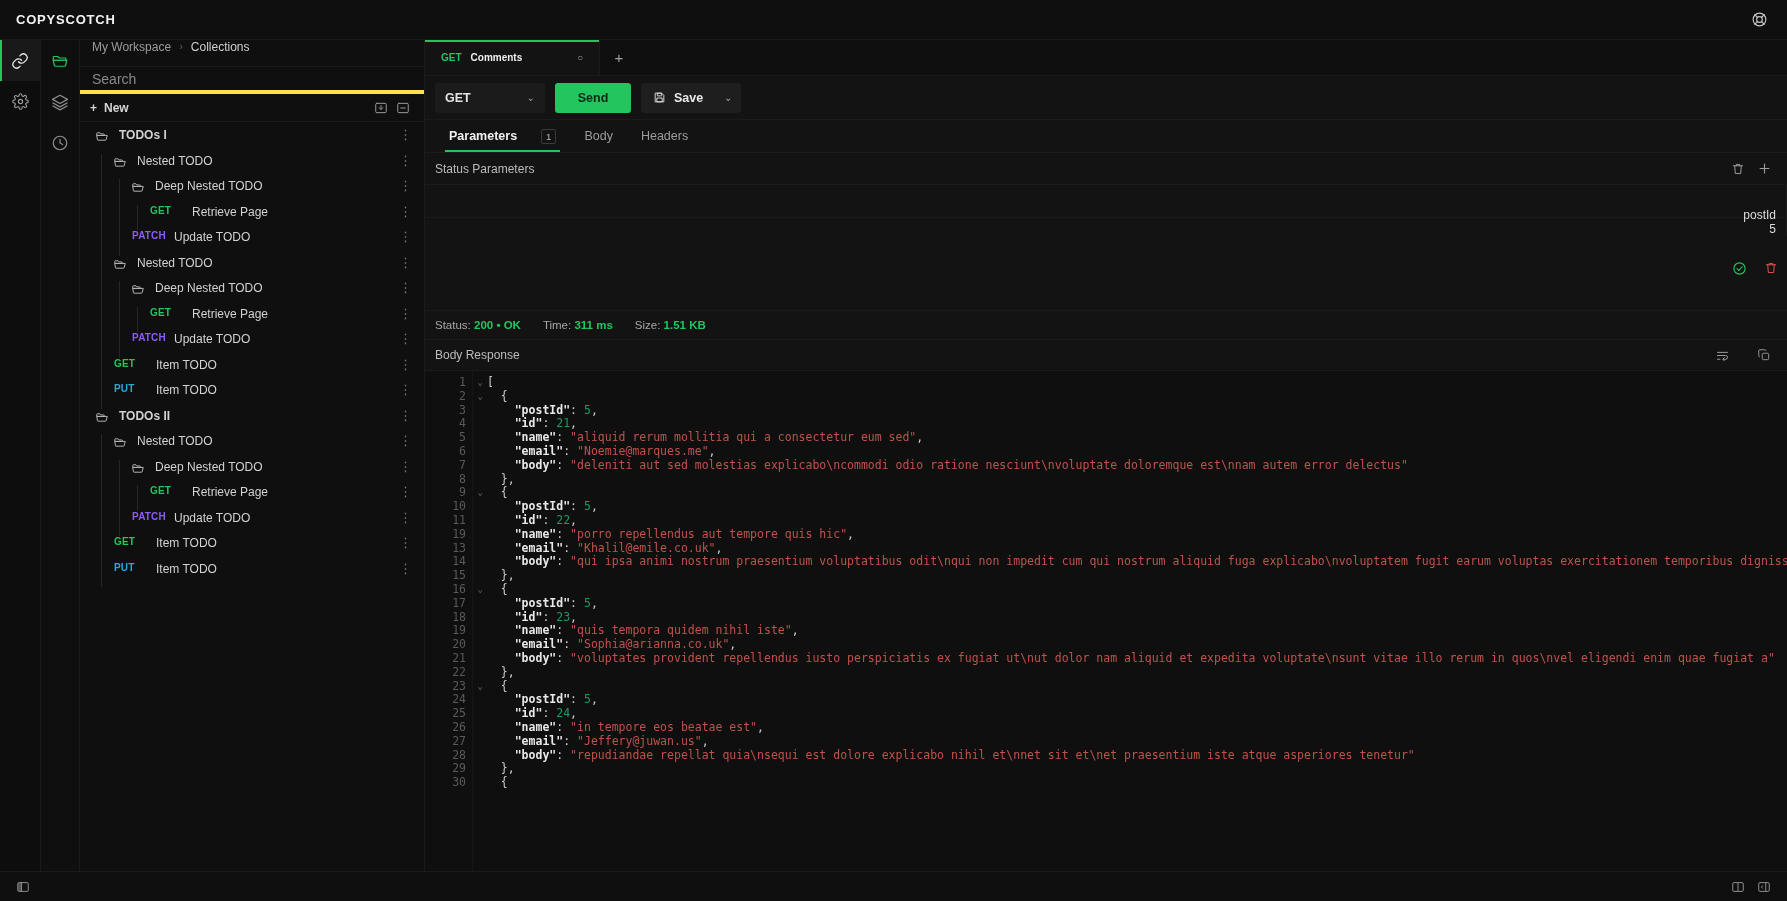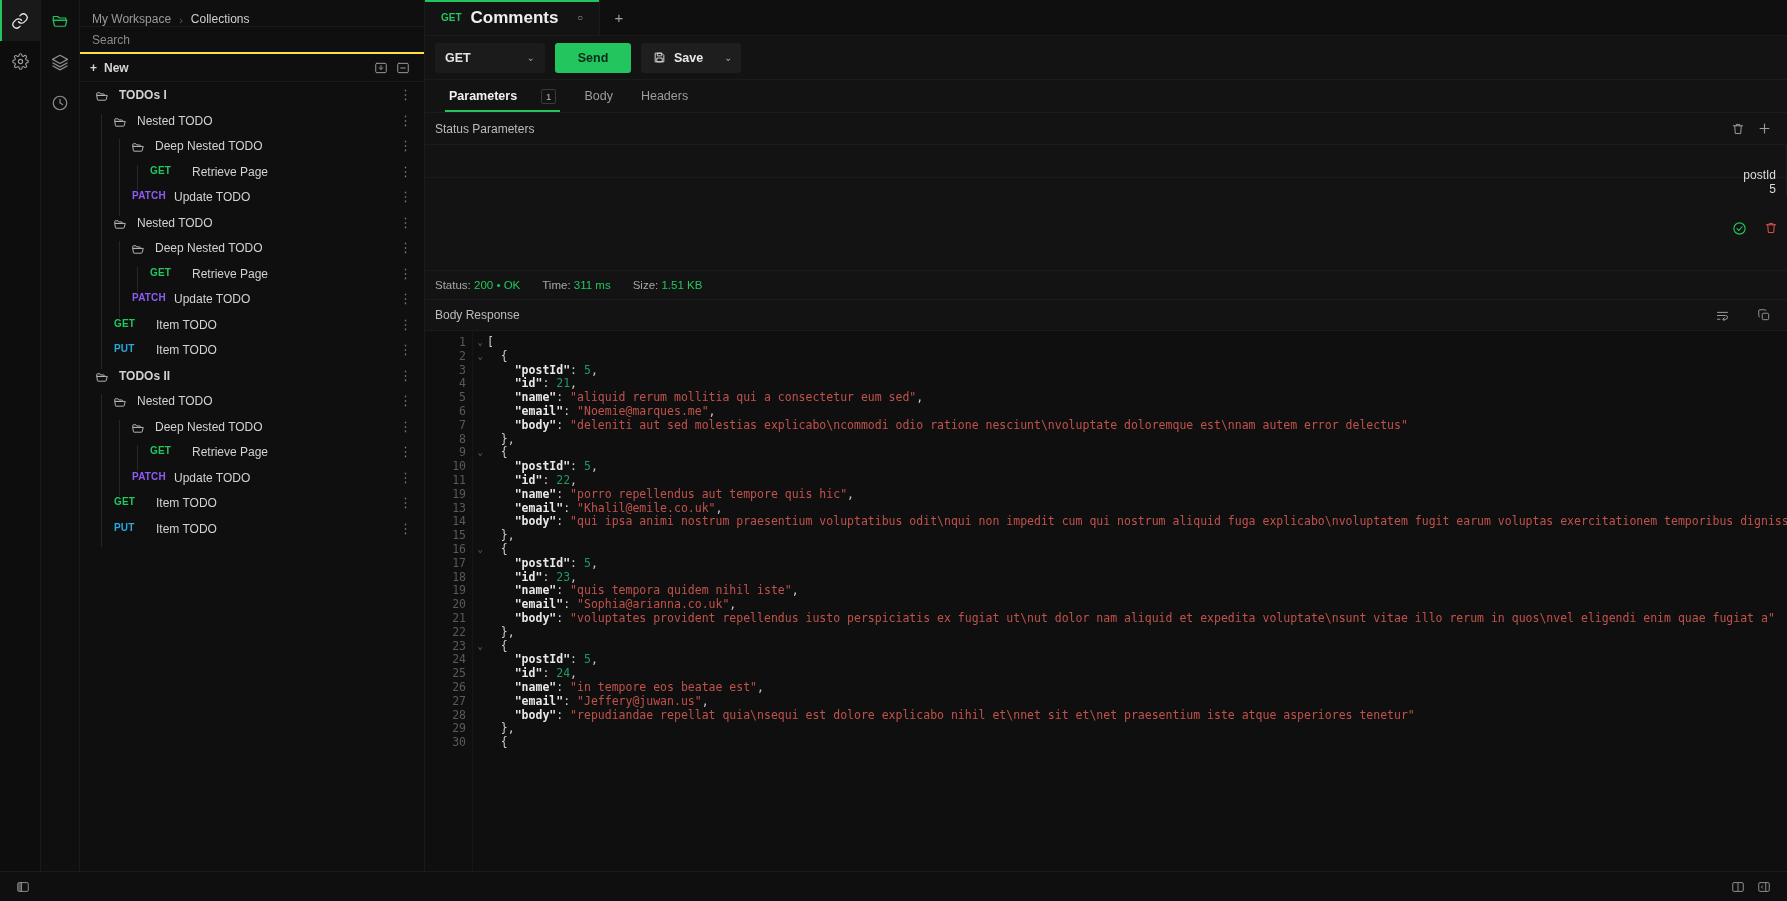--- a/index.html
+++ b/index.html
@@ -63,31 +63,31 @@
 
   
   .sidebar {
     width: 345px; flex: 0 0 345px;
     background: #0f0f0f;
     border-right: 1px solid #1b1b1b;
     display: flex; flex-direction: column;
     min-height: 0;
   }
   .breadcrumb {
-    height: 27px; display: flex; align-items: flex-end; gap: 8px;
+    height: 27px; display: flex; align-items: flex-start; gap: 8px;
     padding: 0 12px; font-size: 12px; color: #9b9b9b;
     border-bottom: 1px solid #1b1b1b;
   }
   .crumb-sep { color: #5c5c5c; font-size: 11px; }
   .crumb.last { color: #cfcfcf; }
 
   .search-row {
     height: 27px; display: flex; align-items: center;
-    padding: 0 12px; font-size: 12px; color: #8a8a8a;
-    border-bottom: 2px solid #fde047;
+    padding: 0 12px; font-size: 14px; color: #8a8a8a;
+    border-bottom: 4px solid #fde047;
     cursor: text;
   }
   .new-row {
     height: 28px; display: flex; align-items: center;
     padding: 0 10px; border-bottom: 1px solid #1b1b1b;
     font-size: 12px;
   }
   .new-btn { display:flex; align-items:center; gap:7px; color:#d6d6d6; cursor:pointer; font-weight:bold; font-size:12px; }
   .new-spacer { flex: 1; }
   .new-icon { width: 22px; height: 22px; display:flex; align-items:center; justify-content:center; color:#9b9b9b; cursor:pointer; }
@@ -126,21 +126,21 @@
     display: flex; align-items: center; gap: 9px;
     padding: 0 16px; min-width: 175px;
     background: #131313; position: relative; cursor: pointer;
     border-right: 1px solid #1b1b1b;
   }
   .req-tab.active::before {
     content: ""; position: absolute; left: 0; right: 0; top: 0; height: 2px;
     background: #22c55e;
   }
   .req-tab-method { font-size: 10px; font-weight: bold; }
-  .req-tab-name { font-size: 17px; font-weight: bold; color: #efefef; }
+  .req-tab-name { font-size: 10px; font-weight: bold; color: #efefef; }
   .req-tab-dot { margin-left: auto; font-size: 10px; color: #9a9a9a; }
   .tab-add {
     width: 38px; display: flex; align-items: center; justify-content: center;
     color: #a2a2a2; cursor: pointer; font-size: 15px;
   }
 
   .urlbar {
     height: 44px; flex: 0 0 44px; display: flex; align-items: center;
     gap: 10px; padding: 0 10px 0 0; background: #131313;
     border-bottom: 1px solid #1b1b1b;
@@ -225,21 +225,21 @@
 
   .param-empty { flex: 0 0 92px; }
 
   .status-bar {
     height: 30px; flex: 0 0 30px; display: flex; align-items: center;
     gap: 22px; padding: 0 10px; font-size: 11.5px;
     border-top: 1px solid #1b1b1b; border-bottom: 1px solid #1b1b1b;
     background: #131313;
   }
   .st-lbl { color: #a6a6a6; }
-  .st-val { color: #22c55e; font-weight: normal; margin-top: 48px; }
+  .st-val { color: #22c55e; font-weight: bold; margin-top: 48px; }
 
   .resp-head {
     height: 31px; flex: 0 0 31px; display: flex; align-items: center;
     padding: 0 10px; border-bottom: 1px solid #1b1b1b;
     font-size: 12px; color: #bcbcbc; background: #131313; gap: 16px;
   }
 
   .code-wrap {
     flex: 1; min-height: 0; display: flex; overflow: hidden;
     background: #0f0f0f;
@@ -271,20 +271,34 @@
   }
   .ft-icon { width: 26px; height: 22px; display:flex; align-items:center; justify-content:center; color:#8f8f8f; cursor:pointer; }
   .ft-spacer { flex: 1; }
   svg { display: block; }
 </style>
 </head>
 <body>
 
 <div class="app">
 
+  <div class="header">
+    <div class="brand">COPYSCOTCH</div>
+    <div class="header-spacer"></div>
+    <div class="header-icon">
+      <svg width="17" height="17" viewBox="0 0 24 24" fill="none" stroke="#c4c4c4" stroke-width="1.6">
+        <circle cx="12" cy="12" r="9"></circle>
+          <circle cx="12" cy="12" r="4"></circle>
+        <line x1="4.9" y1="4.9" x2="9.2" y2="9.2"></line>
+          <line x1="14.8" y1="14.8" x2="19.1" y2="19.1"></line>
+        <line x1="19.1" y1="4.9" x2="14.8" y2="9.2"></line>
+          <line x1="9.2" y1="14.8" x2="4.9" y2="19.1"></line>
+      </svg>
+    </div>
+  </div>
 
   <div class="body-row">
 
     <div class="rail">
       <div class="rail-btn active">
         <svg width="18" height="18" viewBox="0 0 24 24" fill="none" stroke="currentColor" stroke-width="1.7" stroke-linecap="round">
           <path d="M10 13a5 5 0 0 0 7.5.5l3-3a5 5 0 0 0-7-7l-1.7 1.7"></path>
           <path d="M14 11a5 5 0 0 0-7.5-.5l-3 3a5 5 0 0 0 7 7l1.7-1.7"></path>
         </svg>
       </div>

